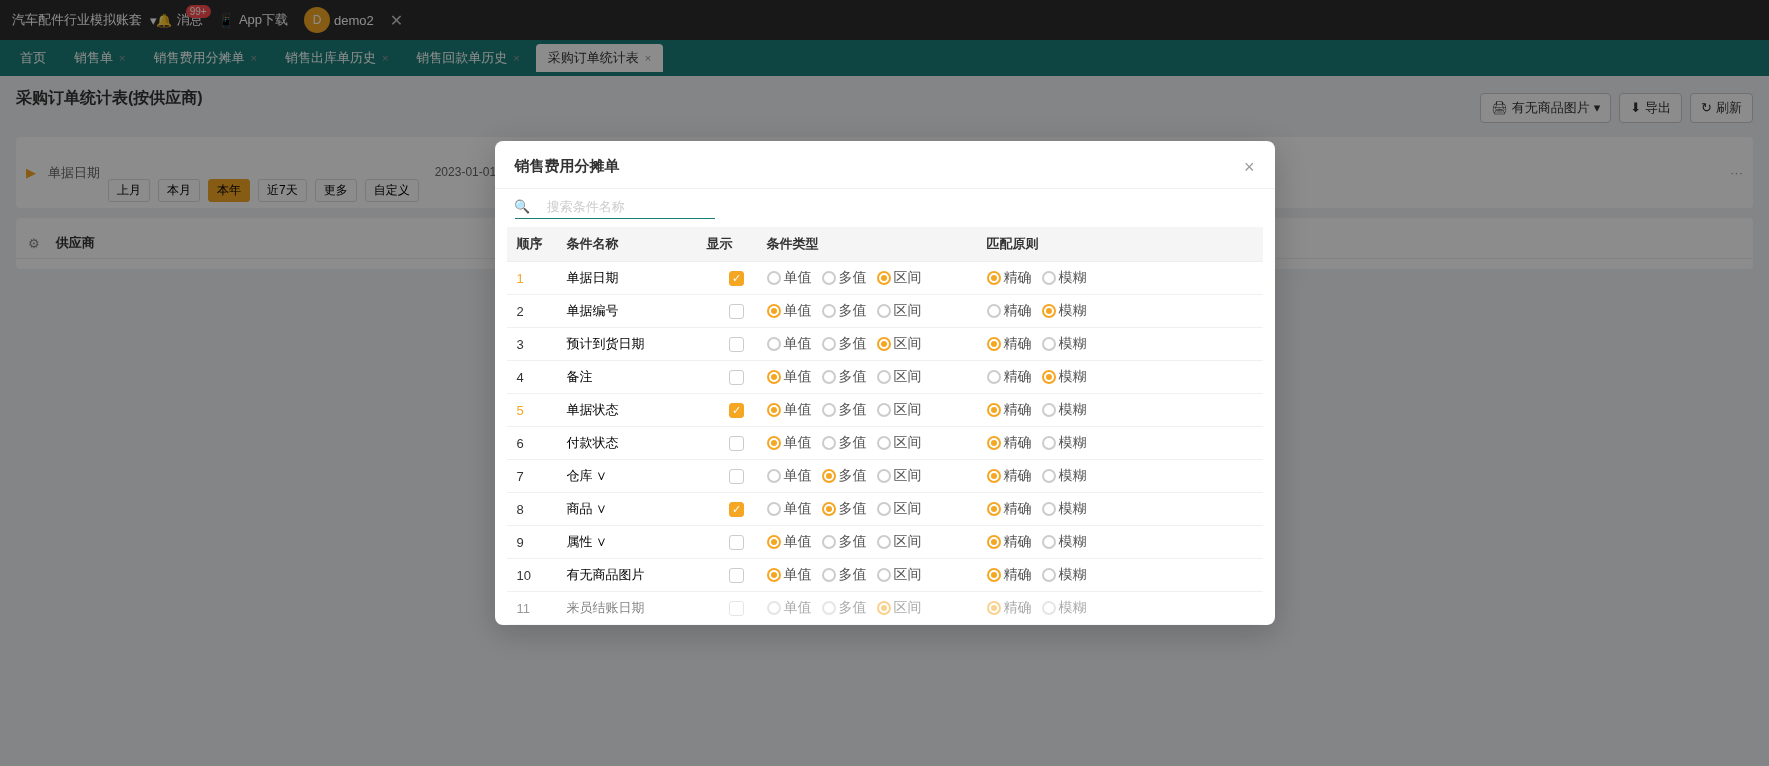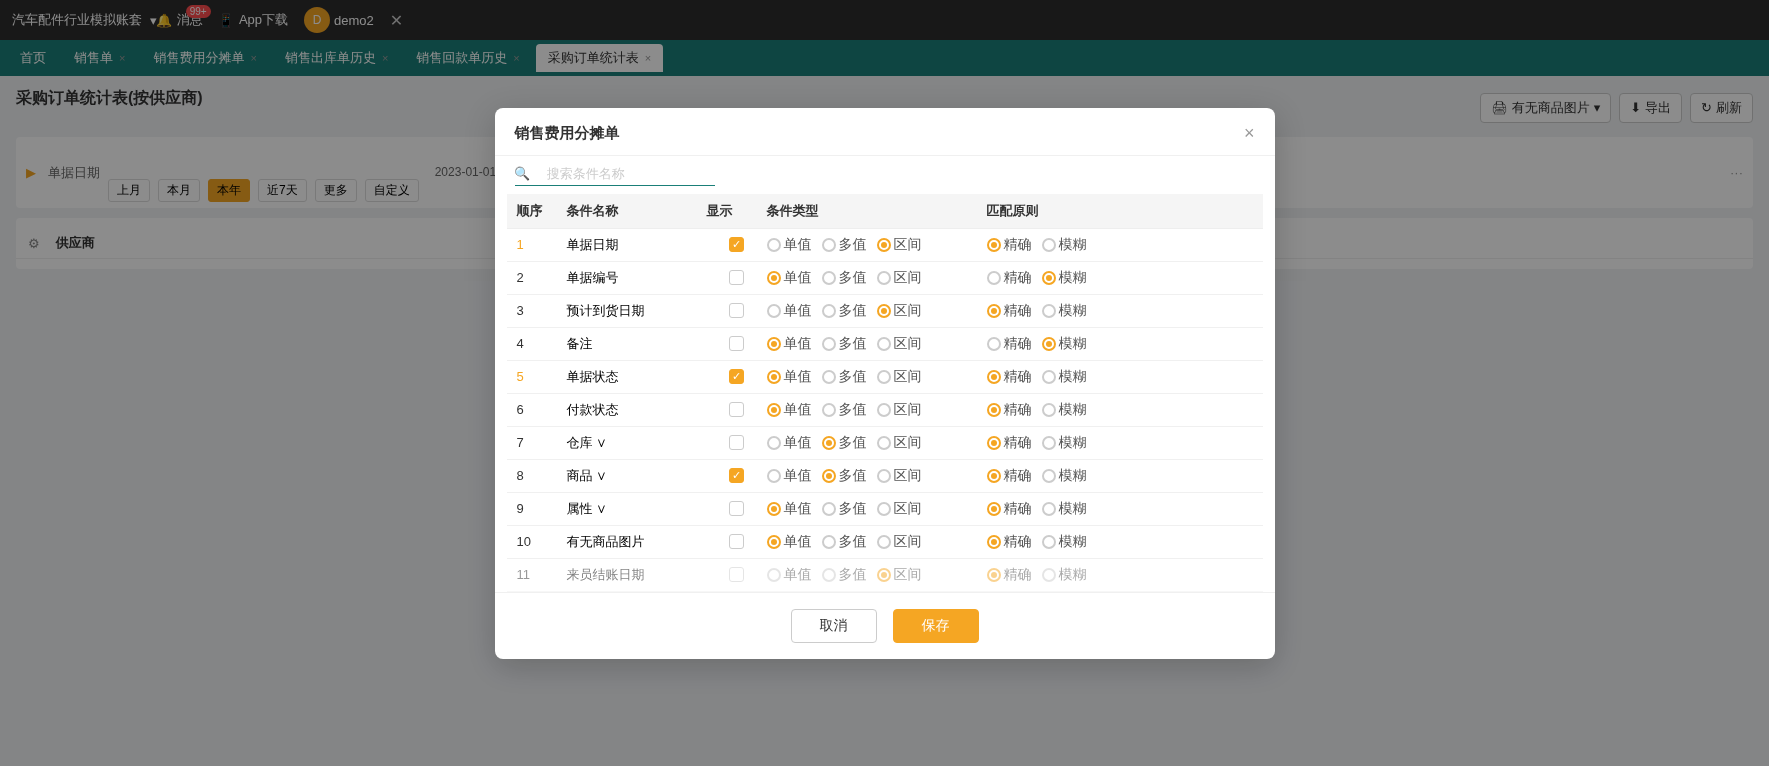--- a/index.html
+++ b/index.html
@@ -703,18 +703,14 @@
             <span>精确</span>
           </label>
           <label class="radio-item">
             <div class="radio-circle"></div>
             <span>模糊</span>
           </label>
         </div>
       </div>
     </div>
 
-    <div class="modal-footer">
-      <button class="btn-cancel">取消</button>
-      <button class="btn-save">保存</button>
-    </div>
   </div>
 </div>
 
 </body></html>

